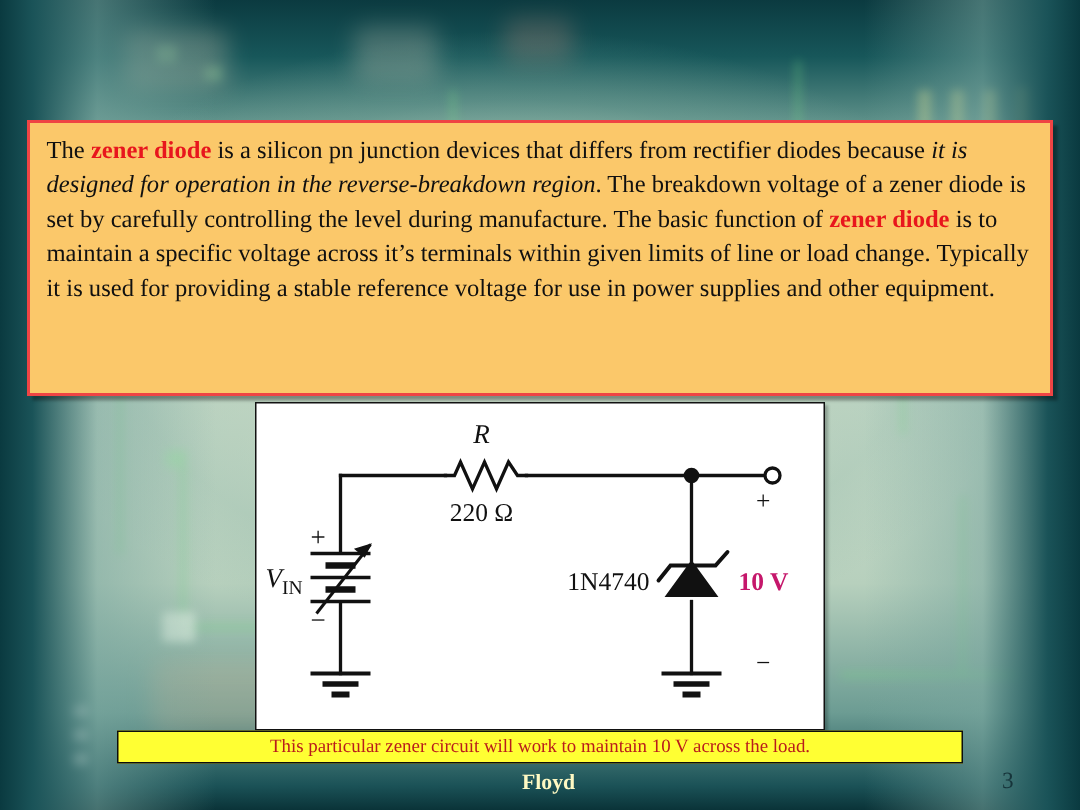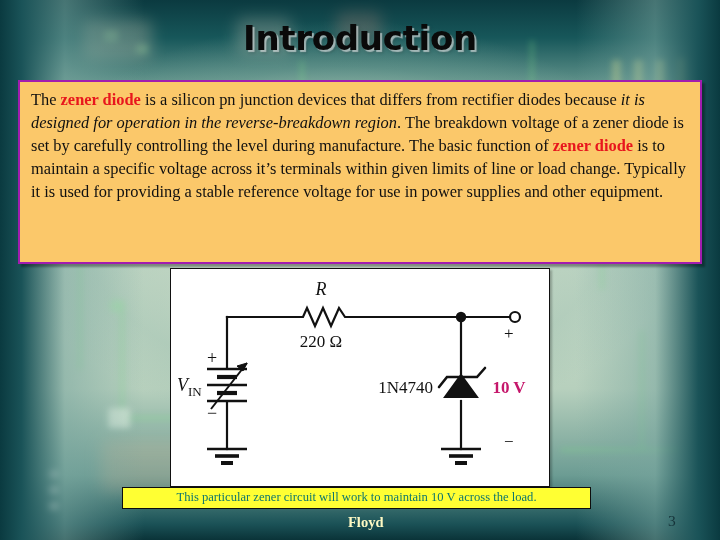--- a/index.html
+++ b/index.html
@@ -74,21 +74,21 @@
 
   
   #bodybox {
     position: absolute;
     left: 18px;
     top: 80px;
     width: 684px;
     height: 184px;
     box-sizing: border-box;
     background: #fbc86a;
-    border: 2px solid #a21caf;
+    border: 2px solid #ef4444;
     box-shadow: 3px 3px 2px rgba(0,0,0,0.35);
     padding: 7px 11px 6px 11px;
     font-size: 16.4px;
     line-height: 1.40;
     color: #101010;
     text-align: left;
   }
   .hl { color: #e8161d; font-weight: bold; }
   .it { font-style: italic; }
 
@@ -103,30 +103,29 @@
     border: 1.5px solid #111;
     box-shadow: 2px 2px 2px rgba(0,0,0,0.25);
   }
   #circuit-svg { display: block; }
 
   
   #caption {
     position: absolute;
     left: 78px;
     top: 487px;
-    width: 469px;
+    width: 564px;
     height: 22px;
     box-sizing: border-box;
     background: #ffff33;
     border: 1.5px solid #0d0d0d;
     font-size: 12.6px;
     line-height: 19px;
     text-align: center;
-    color: #0f766e;
-    margin-left: 44px;
+    color: #b91c1c;
   }
 
   
   #footer-left {
     position: absolute;
     left: 42px;
     top: 514px;
     font-size: 14.5px;
     color: #f2f25c;
     white-space: nowrap;
@@ -178,21 +177,20 @@
     <div class="pad" style="left:48px;  top:486px; width:10px; height:8px;  background:rgba(250,255,250,0.95);"></div>
     <div class="pad" style="left:48px;  top:502px; width:10px; height:8px;  background:rgba(250,255,250,0.95);"></div>
     <div class="smudge" style="left:82px;  top:20px;  width:70px; height:40px; background:rgba(214,200,176,0.55);"></div>
     <div class="smudge" style="left:236px; top:18px;  width:56px; height:36px; background:rgba(214,204,184,0.5);"></div>
     <div class="smudge" style="left:336px; top:12px;  width:46px; height:30px; background:rgba(224,150,130,0.42);"></div>
     <div class="smudge" style="left:100px; top:440px; width:170px;height:52px; background:rgba(226,186,150,0.45);"></div>
     <div class="smudge" style="left:260px; top:452px; width:130px;height:48px; background:rgba(198,170,180,0.35);"></div>
   </div>
   <div class="bg-vert-shade"></div>
 
-  <div id="title">Introduction</div>
 
   <div id="bodybox"><span>The </span><span class="hl">zener diode</span><span> is a silicon pn junction devices that differs from rectifier diodes because </span><span class="it">it is designed for operation in the reverse-breakdown region</span><span>. The breakdown voltage of a zener diode is set by carefully controlling the level during manufacture. The basic function of </span><span class="hl">zener diode</span><span> is to maintain a specific voltage across it’s terminals within given limits of line or load change. Typically it is used for providing a stable reference voltage for use in power supplies and other equipment.</span></div>
 
   <div id="circuit-panel">
     <svg id="circuit-svg" width="378" height="217" viewBox="0 0 378 217" xmlns="http://www.w3.org/2000/svg">
       <g stroke="#111111" stroke-width="2.2" fill="none" stroke-linecap="square">
 
         <path d="M 56 48 L 126 48"></path>
 
         <path d="M 126 48 L 132 48 L 136 39 L 144 57 L 152 39 L 160 57 L 168 39 L 174 48 L 180 48" stroke-linejoin="miter"></path>

